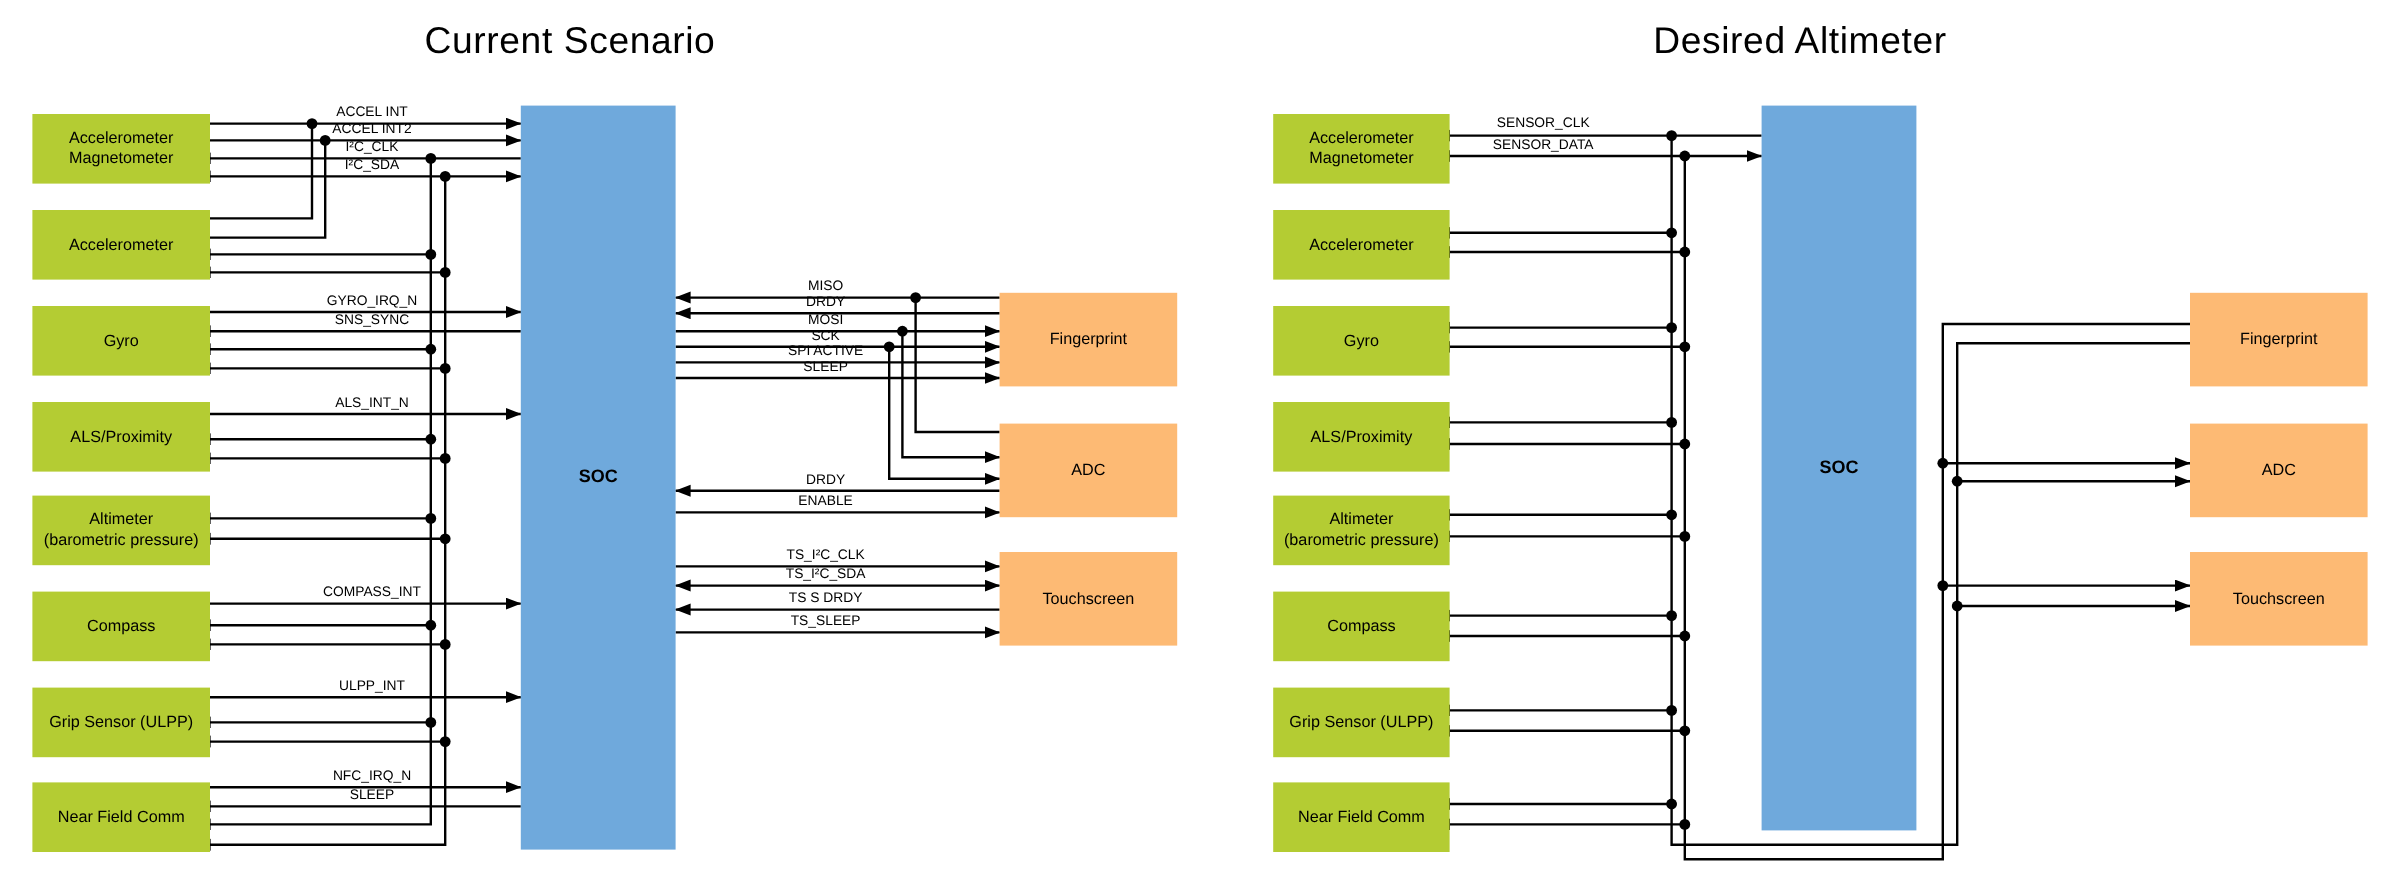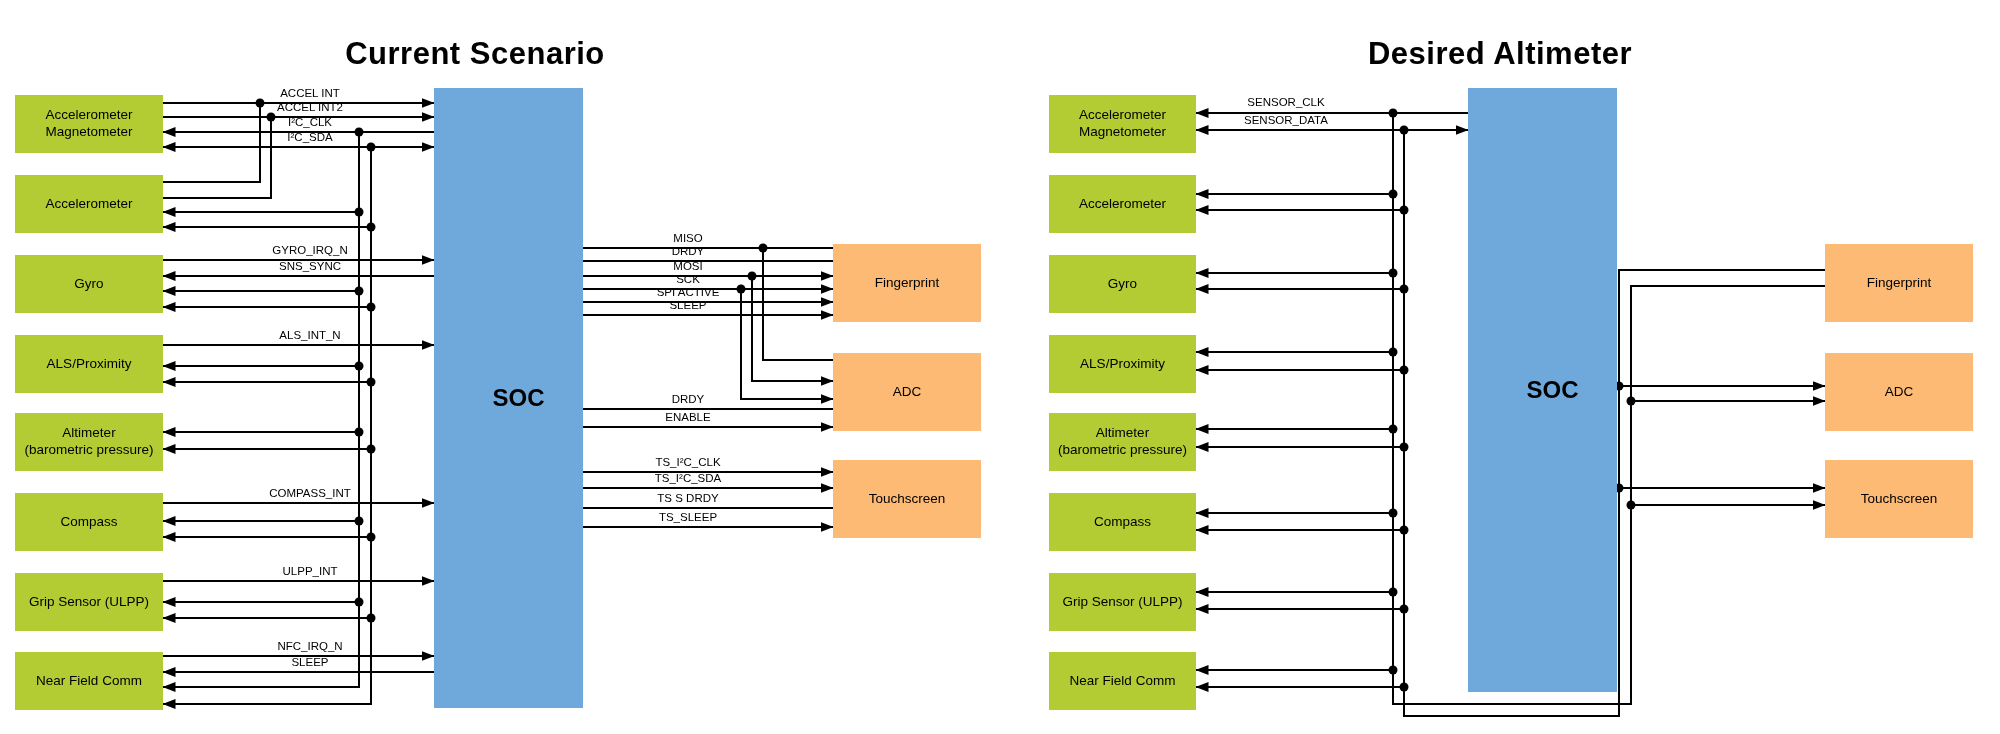--- a/index.html
+++ b/index.html
@@ -1,24 +1,24 @@
 <!DOCTYPE html>
 <html><head>
 <meta charset="utf-8">
 <style>
   html,body{margin:0;padding:0;background:#ffffff;}
   #stage{position:relative;width:2000px;height:734px;background:#ffffff;overflow:hidden;
          font-family:"Liberation Sans",sans-serif;color:#000;}
-  .title{position:absolute;width:400px;text-align:center;font-size:31px;font-weight:bold;
-         letter-spacing:.5px;margin-top:20px;}
+  .title{position:absolute;width:400px;text-align:center;font-size:31px;font-weight:normal;
+         letter-spacing:.5px;}
   .box{position:absolute;display:flex;align-items:center;justify-content:center;
        text-align:center;white-space:pre-line;font-size:13.5px;line-height:1.25;}
-  .sensor{background:#b4cc33;}
+  .sensor{background:#b4cc33;margin-left:12px;}
   .device{background:#fdba74;}
-  .socbox{background:#6fa9dc;font-size:24px;font-weight:bold;padding-left:20px;}
+  .socbox{background:#6fa9dc;font-size:15px;font-weight:bold;}
   svg{position:absolute;left:0;top:0;}
   .sig{font-size:11.5px;fill:#000;text-anchor:middle;font-family:"Liberation Sans",sans-serif;}
   line,polyline{stroke:#000;stroke-width:2;fill:none;}
 </style>
 </head>
 <body>
 
 <div id="stage">
 
   <svg width="2000" height="734" viewBox="0 0 2000 734">

